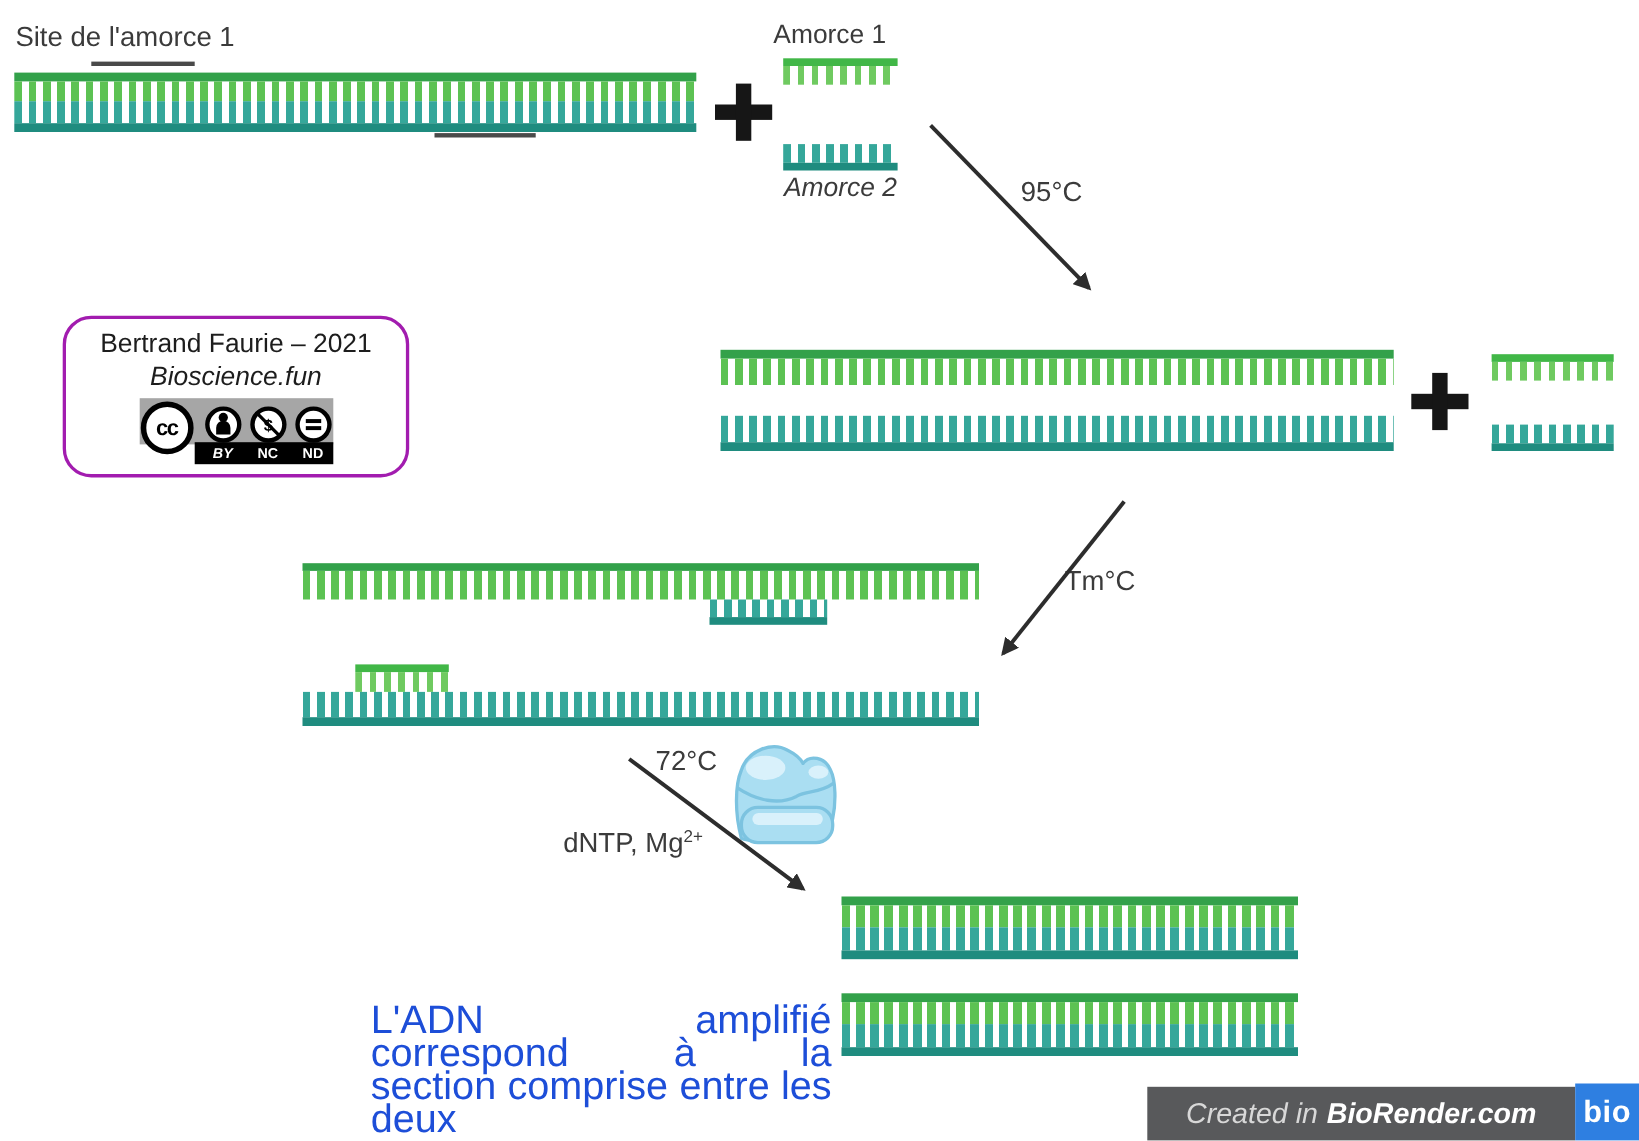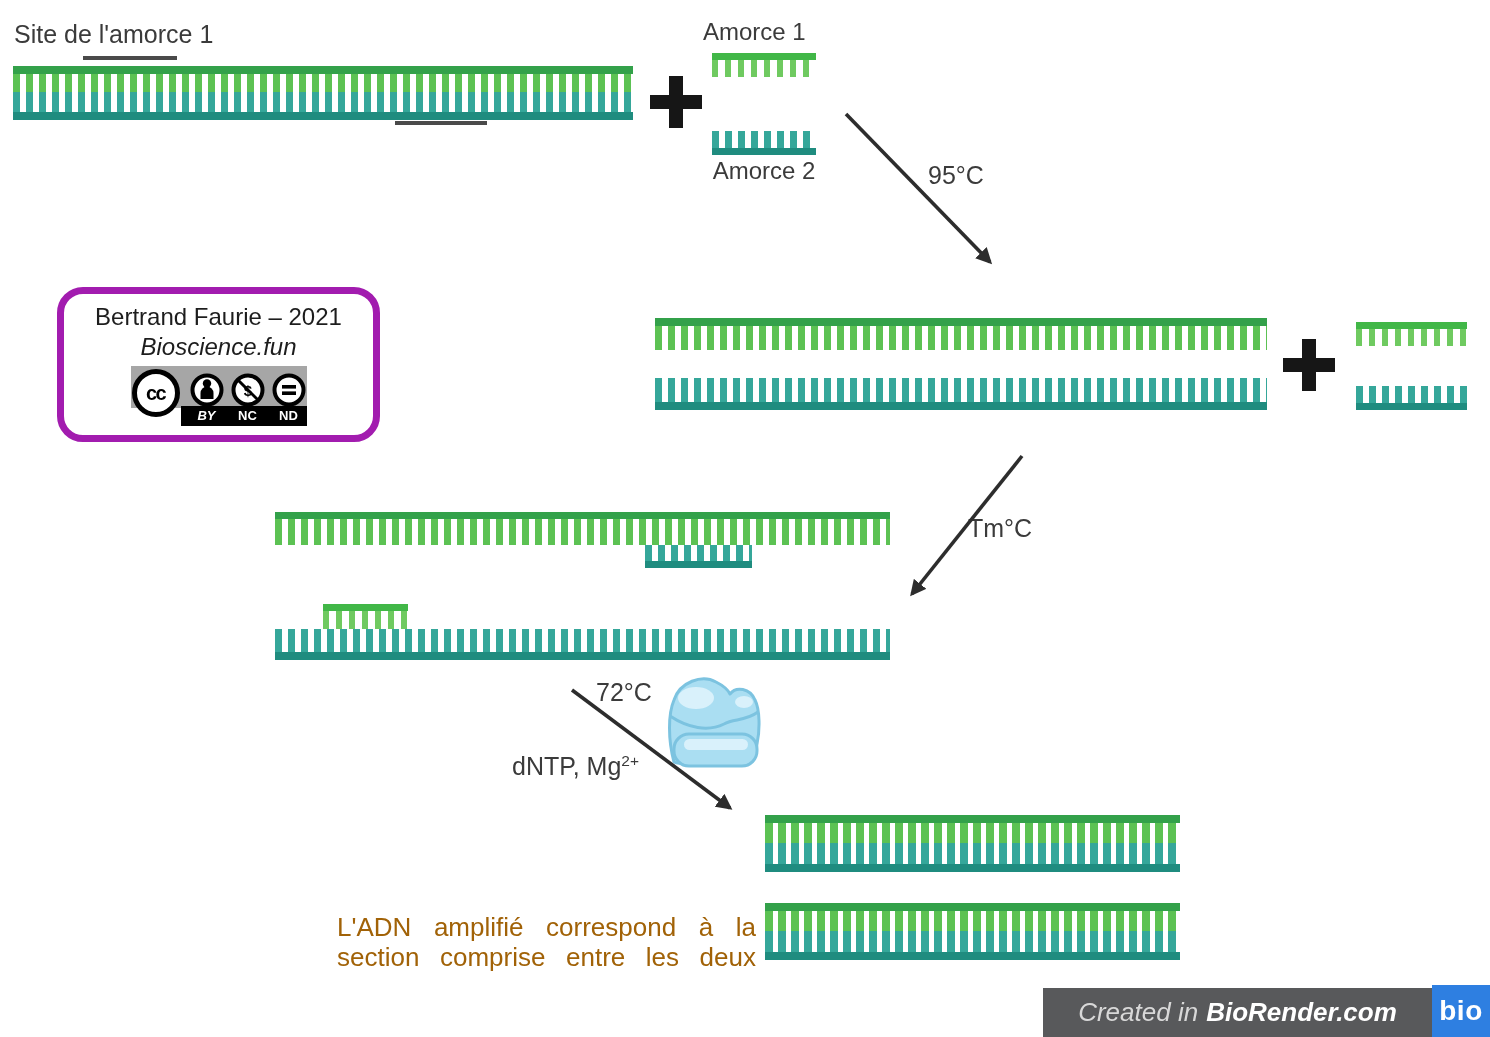--- a/index.html
+++ b/index.html
@@ -26,27 +26,27 @@
   
   .plus{position:absolute;width:52px;height:52px;}
   .plus::before{content:"";position:absolute;left:0;top:19px;width:52px;height:14px;background:#161616;}
   .plus::after{content:"";position:absolute;left:19px;top:0;width:14px;height:52px;background:#161616;}
 
   .overlay{position:absolute;left:0;top:0;pointer-events:none;}
 
   .sup{font-size:0.62em;vertical-align:super;}
 
   
-  .caption{position:absolute;left:337px;top:912px;width:419px;font-size:26px;
-           line-height:30px;color:#a16207;}
+  .caption{position:absolute;left:337px;top:912px;width:419px;font-size:36px;
+           line-height:30px;color:#1d4ed8;}
   .caption div{text-align:justify;text-align-last:justify;}
 
   
   .license{position:absolute;left:57px;top:287px;width:309px;height:132px;
-           border:7px solid #a21caf;border-radius:26px;background:#fff;
+           border:3px solid #a21caf;border-radius:26px;background:#fff;
            text-align:center;padding-top:9px;}
   .lic-name{font-size:24px;color:#1d1d1d;}
   .lic-site{font-size:24px;font-style:italic;color:#1d1d1d;margin-top:2px;}
   .cc-banner{position:relative;width:176px;height:60px;margin:5px auto 0;}
   .cc-gray{position:absolute;left:0;top:0;width:100%;height:42px;background:var(--license_gray);}
   .cc-black{position:absolute;left:50px;right:0;top:40px;height:20px;background:#000;}
   .cc-circle{position:absolute;left:1px;top:3px;width:38px;height:38px;border:5px solid #000;
              border-radius:50%;background:#fff;display:flex;align-items:center;justify-content:center;
              font-weight:bold;font-size:20px;letter-spacing:-1.5px;color:#000;}
   .cc-small{position:absolute;top:6px;}
@@ -87,21 +87,21 @@
   <div class="lbl" style="left:703px;top:18px;width:122px;text-align:left;font-size:24px;">Amorce 1</div>
   <div class="mol" style="left:712px;top:53px;width:104px;">
     <div class="pbar-g" style="height:7px;"></div>
     <div class="pth-g" style="height:17px;"></div>
   </div>
 
   <div class="mol" style="left:712px;top:131px;width:104px;">
     <div class="th-t" style="height:17px;"></div>
     <div class="bar-t" style="height:7px;"></div>
   </div>
-  <div class="lbl" style="left:703px;top:157px;width:122px;text-align:center;font-size:24px;">Amorce 2</div>
+  <div class="lbl" style="left:703px;top:157px;width:122px;text-align:center;font-size:24px;font-style:italic;">Amorce 2</div>
 
   <div class="lbl" style="left:928px;top:161px;">95°C</div>
 
   <div class="mol" style="left:655px;top:318px;width:612px;">
     <div class="bar-g" style="height:8px;"></div>
     <div class="th-g" style="height:24px;"></div>
   </div>
   <div class="mol" style="left:655px;top:378px;width:612px;">
     <div class="th-t" style="height:24px;"></div>
     <div class="bar-t" style="height:8px;"></div>

